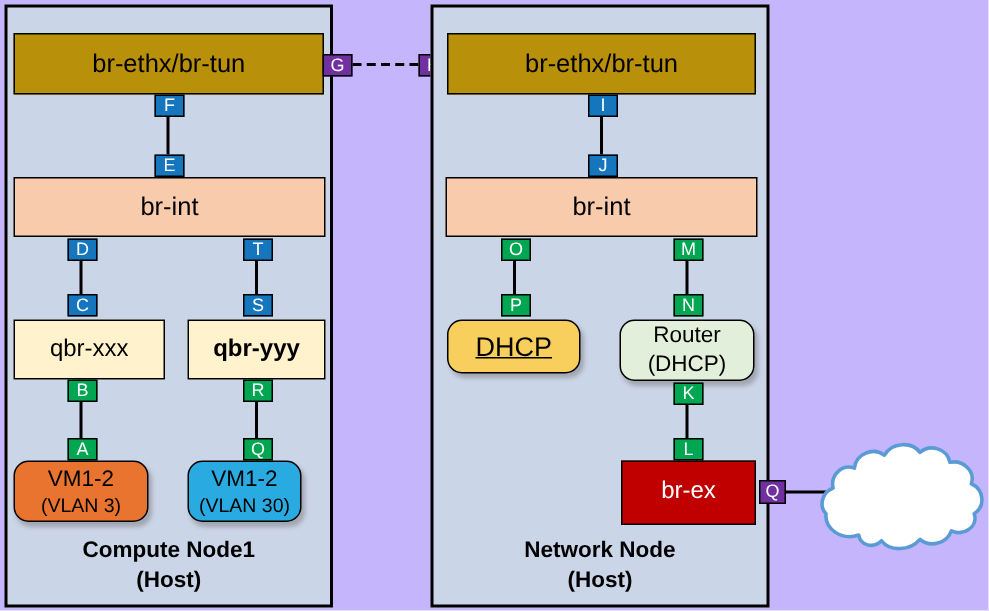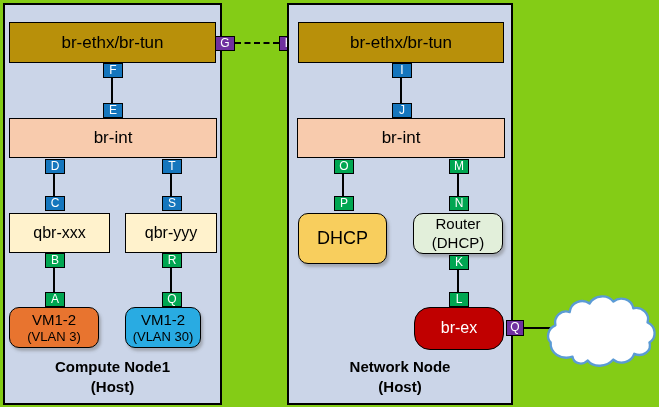--- a/index.html
+++ b/index.html
@@ -1,31 +1,31 @@
 <!DOCTYPE html>
 <html><head>
 <meta charset="utf-8">
 <style>
   html,body{margin:0;padding:0;background:#ffffff;}
   .stage{
-    position:relative;width:659px;height:407px;background:#84cc16;overflow:hidden;
+    position:relative;width:659px;height:407px;background:#c4b5fd;overflow:hidden;
     font-family:"Liberation Sans", sans-serif;color:#000;
   }
   .panel{
     position:absolute;background:#CBD5E8;border:2px solid #000;box-sizing:border-box;
   }
   .box{
     position:absolute;box-sizing:border-box;border:1.5px solid #000;
     display:flex;align-items:center;justify-content:center;text-align:center;
     font-size:17px;line-height:1.05;
   }
   .gold{background:#B8900A;}
   .peach{background:#F8CBAD;}
   .cream{background:#FFF2CC;font-size:16px;}
-  .red{background:#C00000;color:#fff;font-size:16px;border-radius:16px;}
+  .red{background:#C00000;color:#fff;font-size:16px;}
   .rbox{
     position:absolute;box-sizing:border-box;border:1.5px solid #000;border-radius:10px;
     display:flex;flex-direction:column;align-items:center;justify-content:center;text-align:center;
     box-shadow:2px 3px 3px rgba(110,110,110,0.45);
   }
   .vm1{background:#E8742F;}
   .vm2{background:#29ABE2;}
   .dhcp{background:#F8CE5D;font-size:18px;}
   .router{background:#E2EFDA;font-size:15px;line-height:1.25;}
   .vmname{font-size:15px;line-height:1.2;}
@@ -70,21 +70,21 @@
   <div class="port pblue" style="left:45px;top:159px;">D</div>
   <div class="port pblue" style="left:162px;top:159px;">T</div>
   <div class="vline" style="left:53px;top:174px;height:22px;"></div>
   <div class="vline" style="left:170px;top:174px;height:22px;"></div>
   <div class="port pblue" style="left:45px;top:196px;">C</div>
   <div class="port pblue" style="left:162px;top:196px;">S</div>
 
   <div class="box cream" style="left:9px;top:213px;width:101px;height:40px;">
     <span>qbr-xxx</span>
   </div>
-  <div class="box cream" style="left:125px;top:213px;width:92px;height:40px;">
+  <div class="box cream" style="left:125px;top:213px;width:92px;height:40px;font-weight:bold;">
     <span>qbr-yyy</span>
   </div>
 
   <div class="port pgreen" style="left:45px;top:253px;">B</div>
   <div class="port pgreen" style="left:162px;top:253px;">R</div>
   <div class="vline" style="left:53px;top:268px;height:24px;"></div>
   <div class="vline" style="left:170px;top:268px;height:24px;"></div>
   <div class="port pgreen" style="left:45px;top:292px;">A</div>
   <div class="port pgreen" style="left:162px;top:292px;">Q</div>
 
@@ -120,21 +120,21 @@
     <span>br-int</span>
   </div>
 
   <div class="port pgreen" style="left:334px;top:159px;">O</div>
   <div class="port pgreen" style="left:449px;top:159px;">M</div>
   <div class="vline" style="left:342px;top:174px;height:22px;"></div>
   <div class="vline" style="left:457px;top:174px;height:22px;"></div>
   <div class="port pgreen" style="left:334px;top:196px;">P</div>
   <div class="port pgreen" style="left:449px;top:196px;">N</div>
 
-  <div class="rbox dhcp" style="left:298px;top:213px;width:89px;height:51px;">
+  <div class="rbox dhcp" style="left:298px;top:213px;width:89px;height:36px;text-decoration:underline;">
     <span>DHCP</span>
   </div>
   <div class="rbox router" style="left:413px;top:213px;width:90px;height:41px;">
     <span>Router</span>
     <span>(DHCP)</span>
   </div>
 
   <div class="port pgreen" style="left:449px;top:255px;">K</div>
   <div class="vline" style="left:457px;top:270px;height:22px;"></div>
   <div class="port pgreen" style="left:449px;top:292px;">L</div>

